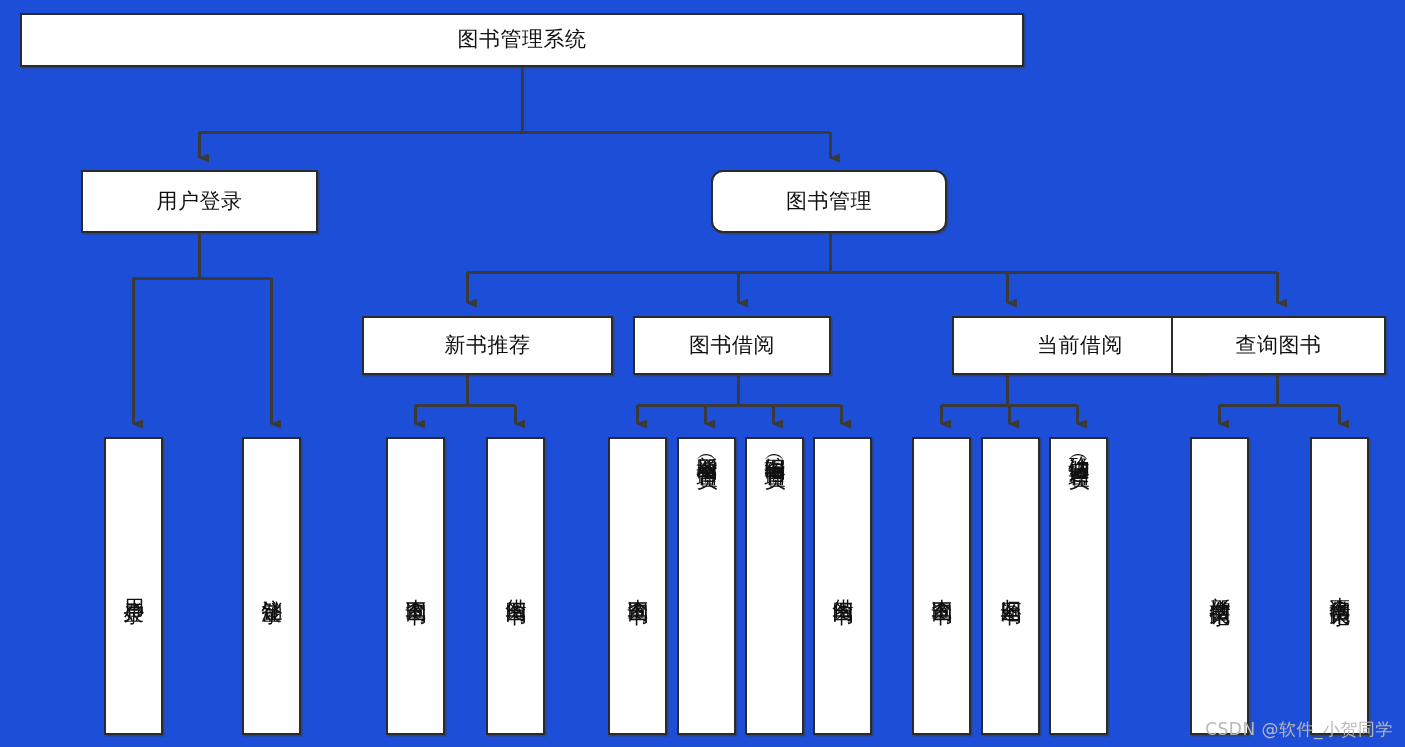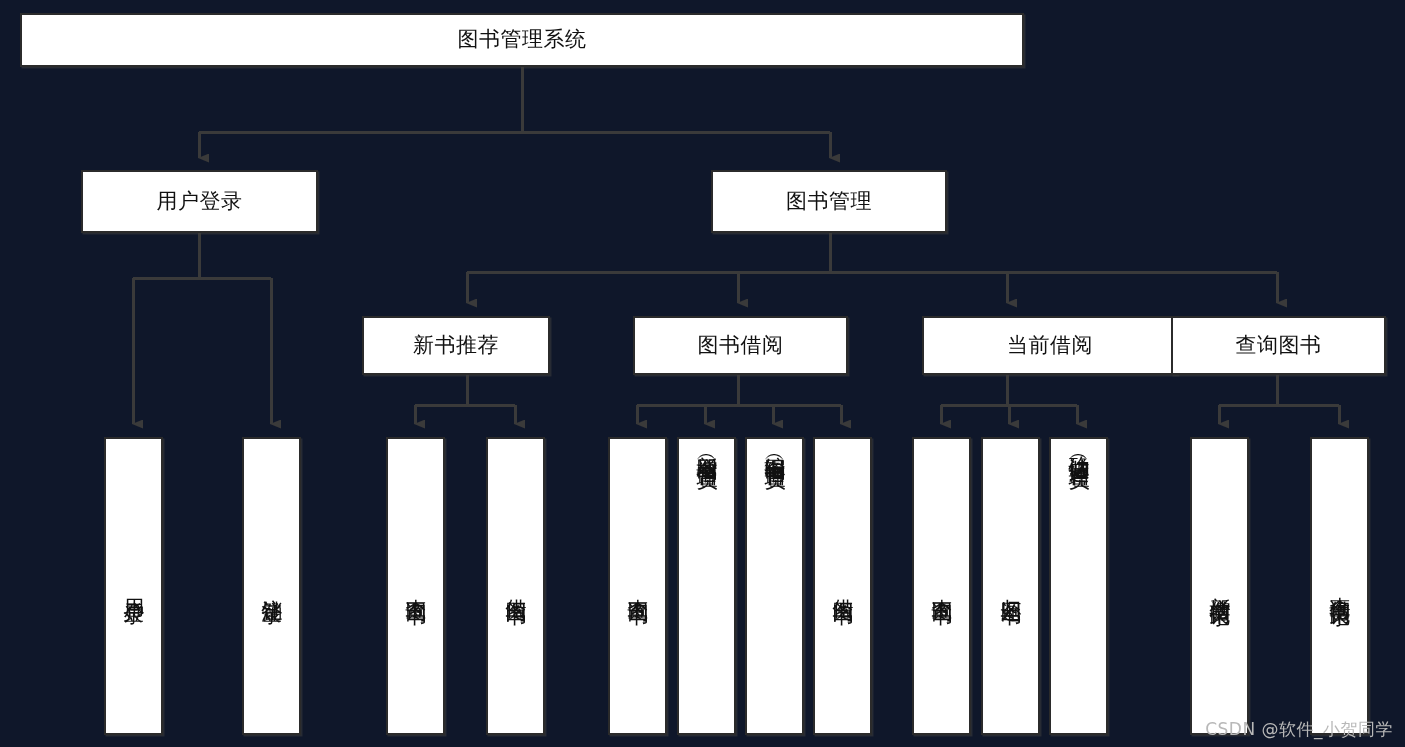--- a/index.html
+++ b/index.html
@@ -8,21 +8,21 @@
     padding: 0;
     background: #ffffff;
   }
   body {
     font-family: "DejaVu Sans", "Liberation Sans", sans-serif;
   }
   #diagram-root {
     position: relative;
     width: 1405px;
     height: 747px;
-    background: #0f172a;
+    background: #1d4ed8;
     overflow: hidden;
   }
   #connector-layer {
     position: absolute;
     left: 0;
     top: 0;
     width: 1405px;
     height: 747px;
   }
   .node {
@@ -134,33 +134,33 @@
   </svg>
 
   <div class="node horizontal" style="left:20px; top:13px; width:1004px; height:54px;">
     <span class="node-label">图书管理系统</span>
   </div>
 
   <div class="node horizontal" style="left:81px; top:170px; width:237px; height:63px;">
     <span class="node-label">用户登录</span>
   </div>
 
-  <div class="node horizontal" style="left:711px; top:170px; width:236px; height:63px;">
+  <div class="node horizontal" style="left:711px; top:170px; width:236px; height:63px;border-radius:12px;">
     <span class="node-label">图书管理</span>
   </div>
 
-  <div class="node horizontal" style="left:362px; top:316px; width:188px; height:59px;">
+  <div class="node horizontal" style="left:362px; top:316px; width:251px; height:59px;">
     <span class="node-label">新书推荐</span>
   </div>
 
-  <div class="node horizontal" style="left:633px; top:316px; width:215px; height:59px;">
+  <div class="node horizontal" style="left:633px; top:316px; width:198px; height:59px;">
     <span class="node-label">图书借阅</span>
   </div>
 
-  <div class="node horizontal" style="left:922px; top:316px; width:256px; height:59px;">
+  <div class="node horizontal" style="left:952px; top:316px; width:256px; height:59px;">
     <span class="node-label">当前借阅</span>
   </div>
 
   <div class="node horizontal" style="left:1171px; top:316px; width:215px; height:59px;">
     <span class="node-label">查询图书</span>
   </div>
 
   <div class="node vertical align-center" style="left:104px; top:437px; width:59px; height:298px;">
     <span class="node-label">用户登录</span>
   </div>

